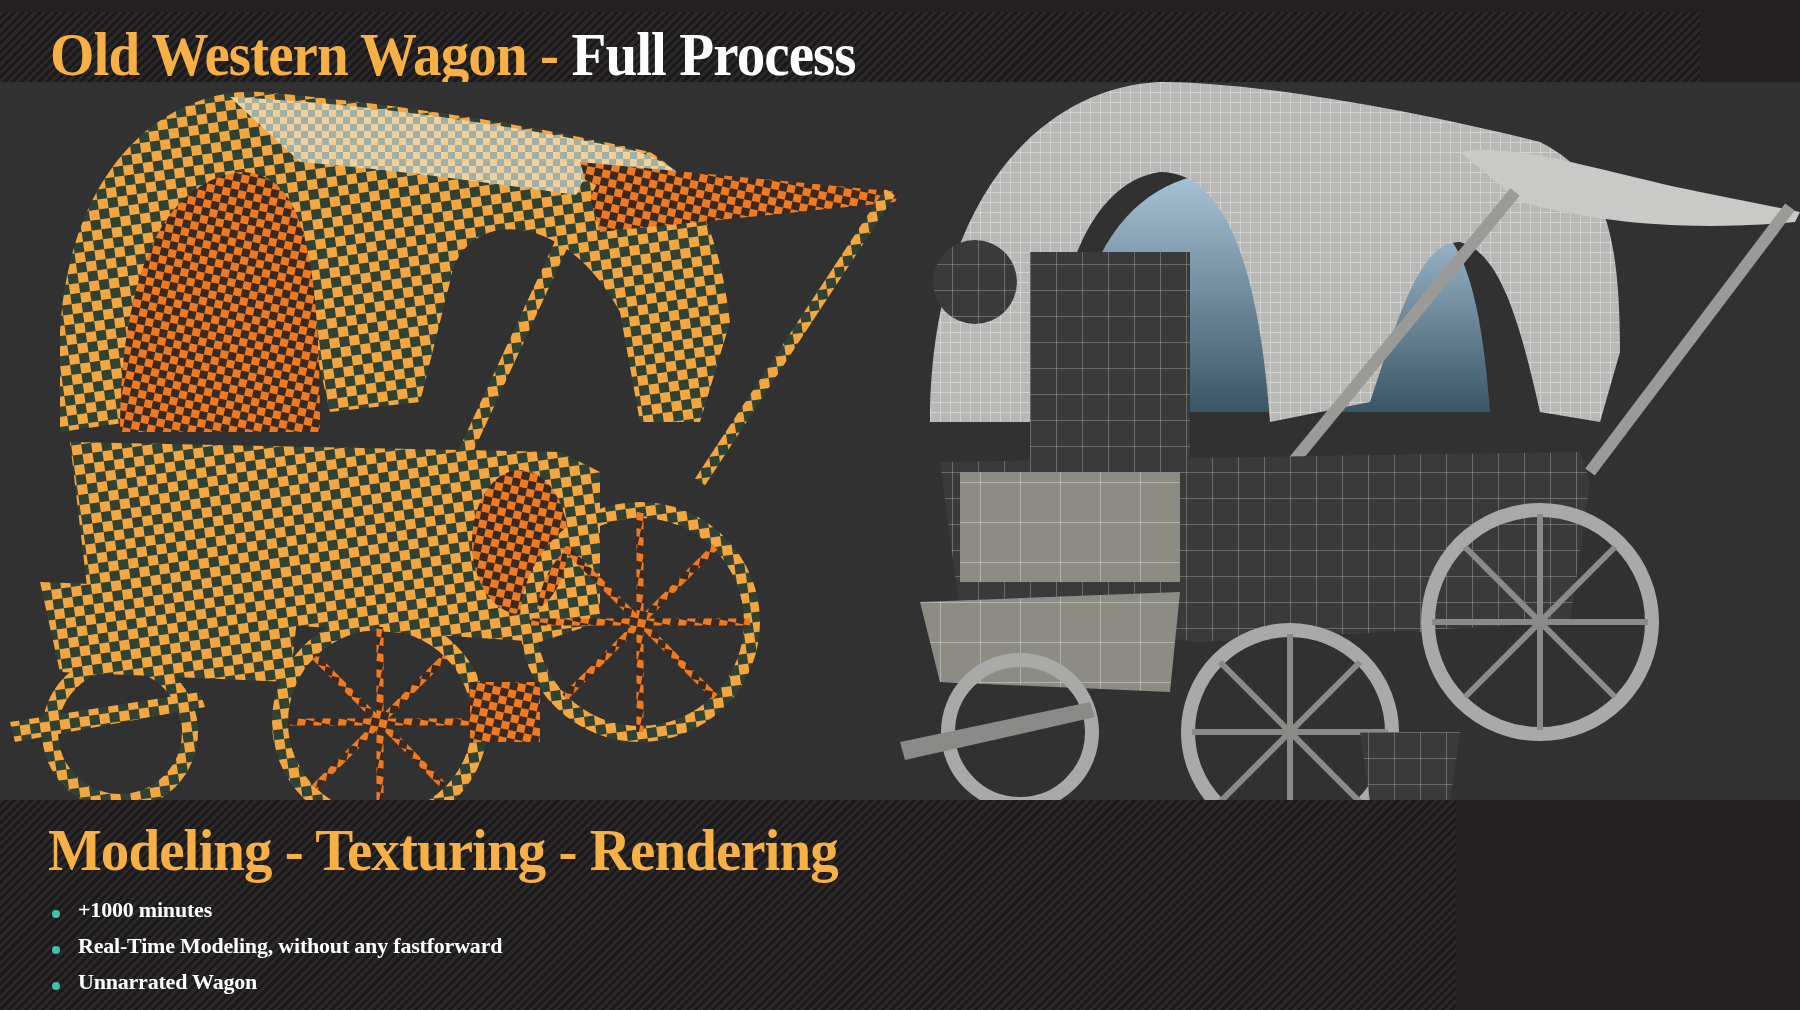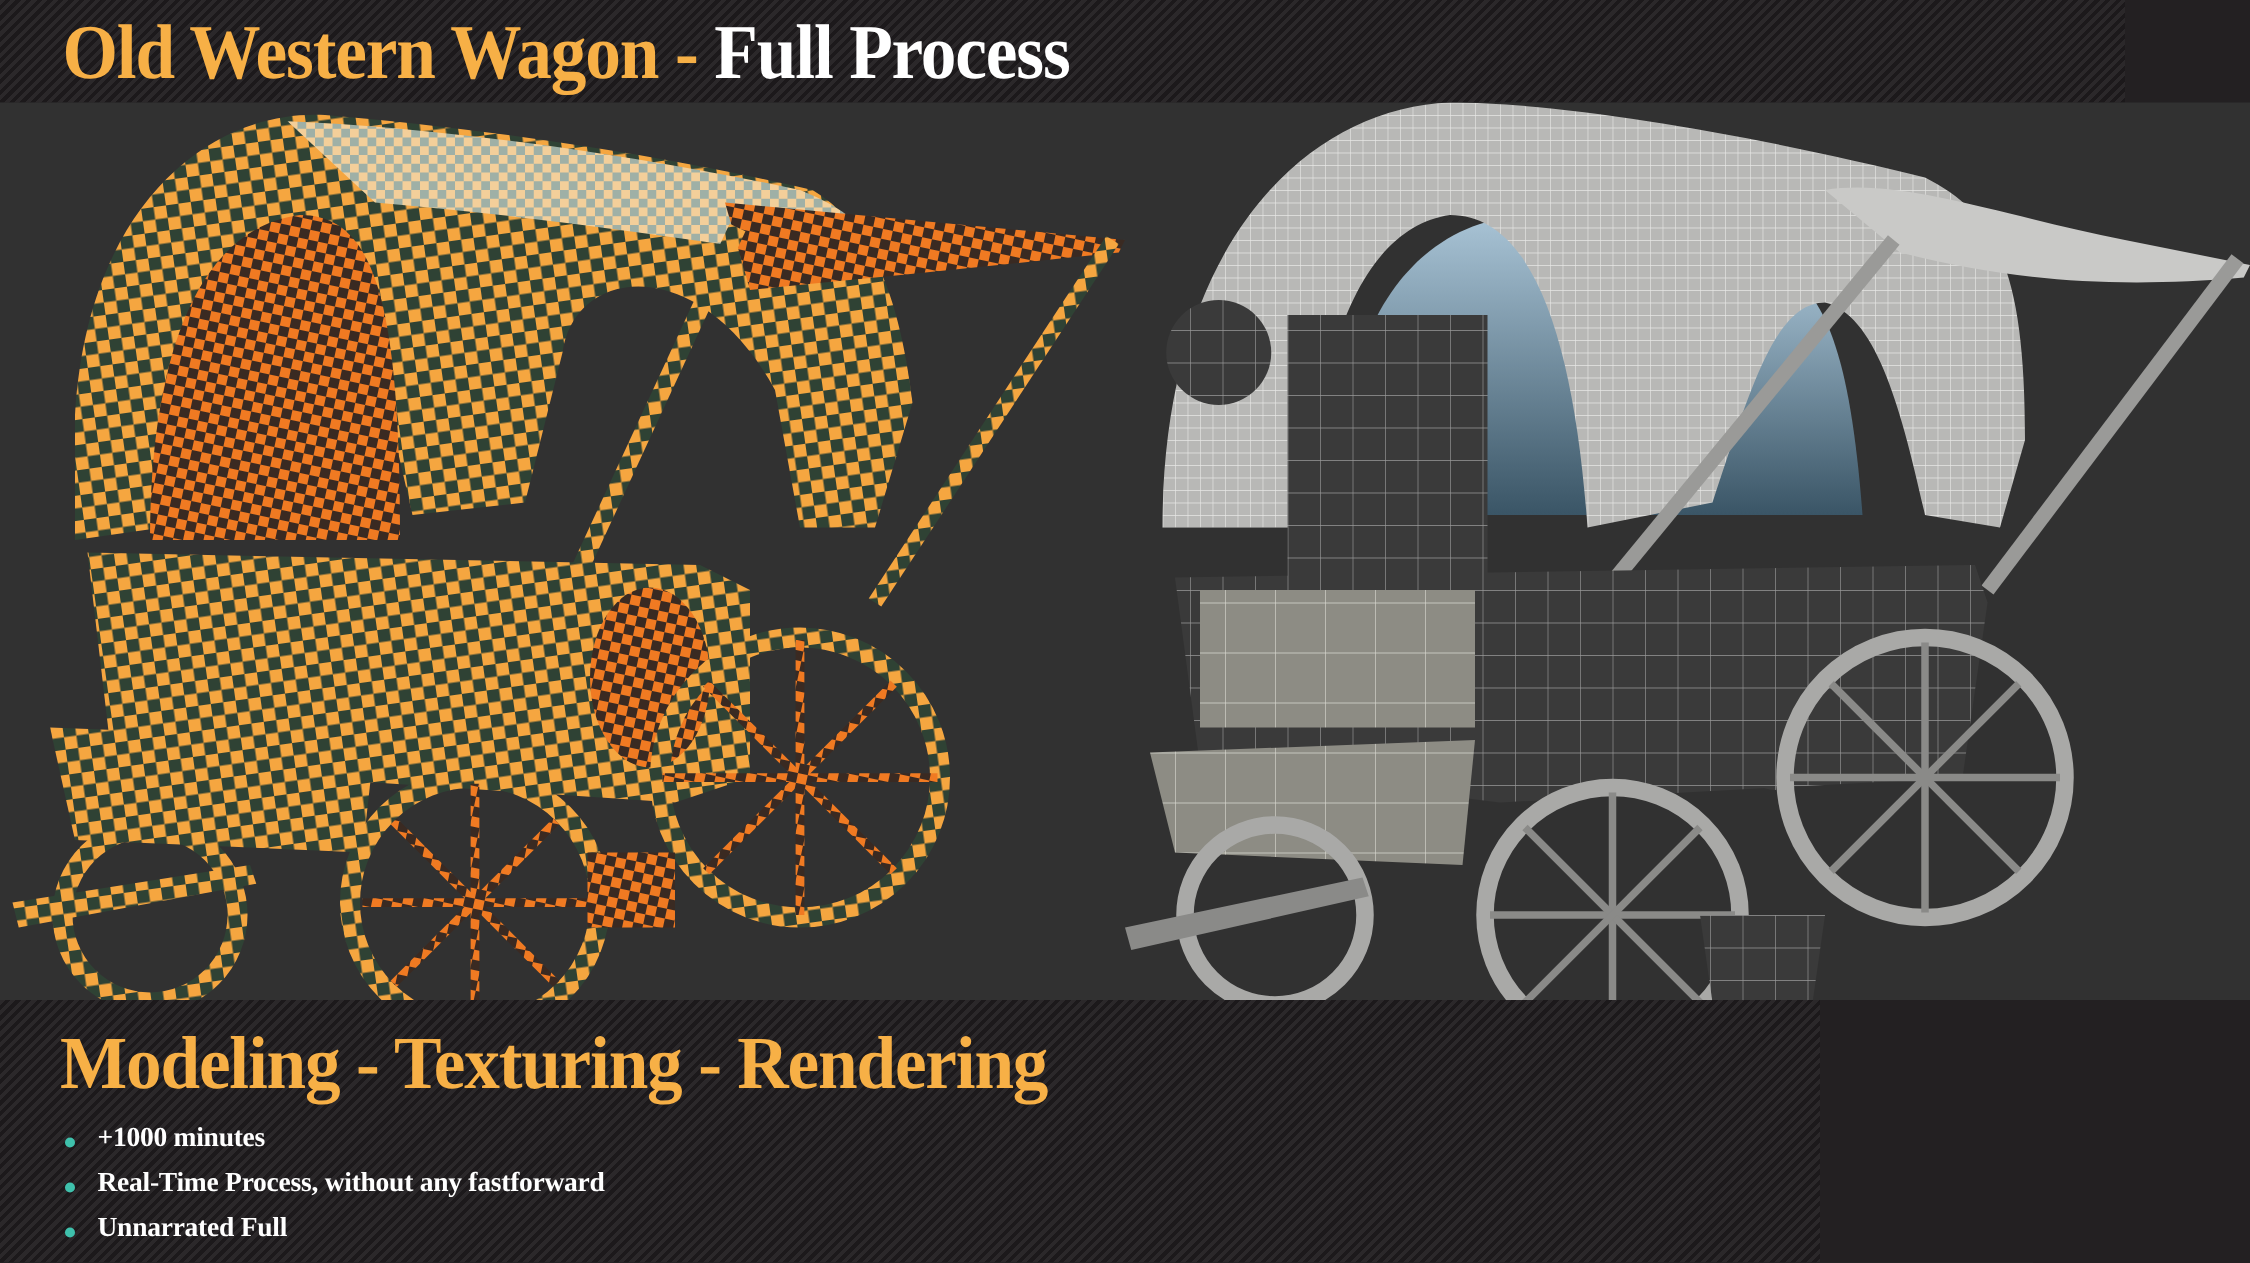--- a/index.html
+++ b/index.html
@@ -5,21 +5,21 @@
   * { box-sizing: border-box; margin: 0; padding: 0; }
   html, body { width: 1800px; height: 1010px; overflow: hidden; background: #232022; }
   body { position: relative; font-family: "Liberation Sans", sans-serif; }
 
   .stripe-bg {
     background-color: #221f21;
     background-image: repeating-linear-gradient(135deg,
       #2b282a 0px, #2b282a 3px, #1c191b 3px, #1c191b 6px);
   }
 
-  .top-band { position: absolute; left: 0; top: 0; width: 1700px; height: 82px; }
+  .top-band { position: absolute; left: 0; top: 12px; width: 1700px; height: 82px; }
   .title {
     position: absolute; left: 50px; top: 2px;
     font-family: "Liberation Serif", serif;
     font-weight: bold; font-size: 62px; line-height: 80px;
     letter-spacing: -1px; transform: scaleX(0.92); transform-origin: left center;
     white-space: nowrap;
   }
   .title .t1 { color: #f7b046; }
   .title .t2 { color: #ffffff; }
 
@@ -180,20 +180,20 @@
 
 <div class="bottom-band stripe-bg">
   <h2 class="subtitle">Modeling - Texturing - Rendering</h2>
   <ul class="bullets">
     <li class="bullet">
       <span class="bullet-dot"></span>
       <span class="bullet-text">+1000 minutes</span>
     </li>
     <li class="bullet">
       <span class="bullet-dot"></span>
-      <span class="bullet-text">Real-Time Process, without any fastforward</span>
+      <span class="bullet-text">Real-Time Modeling, without any fastforward</span>
     </li>
     <li class="bullet">
       <span class="bullet-dot"></span>
-      <span class="bullet-text">Unnarrated Full</span>
+      <span class="bullet-text">Unnarrated Wagon</span>
     </li>
   </ul>
 </div>
 
 </body></html>

